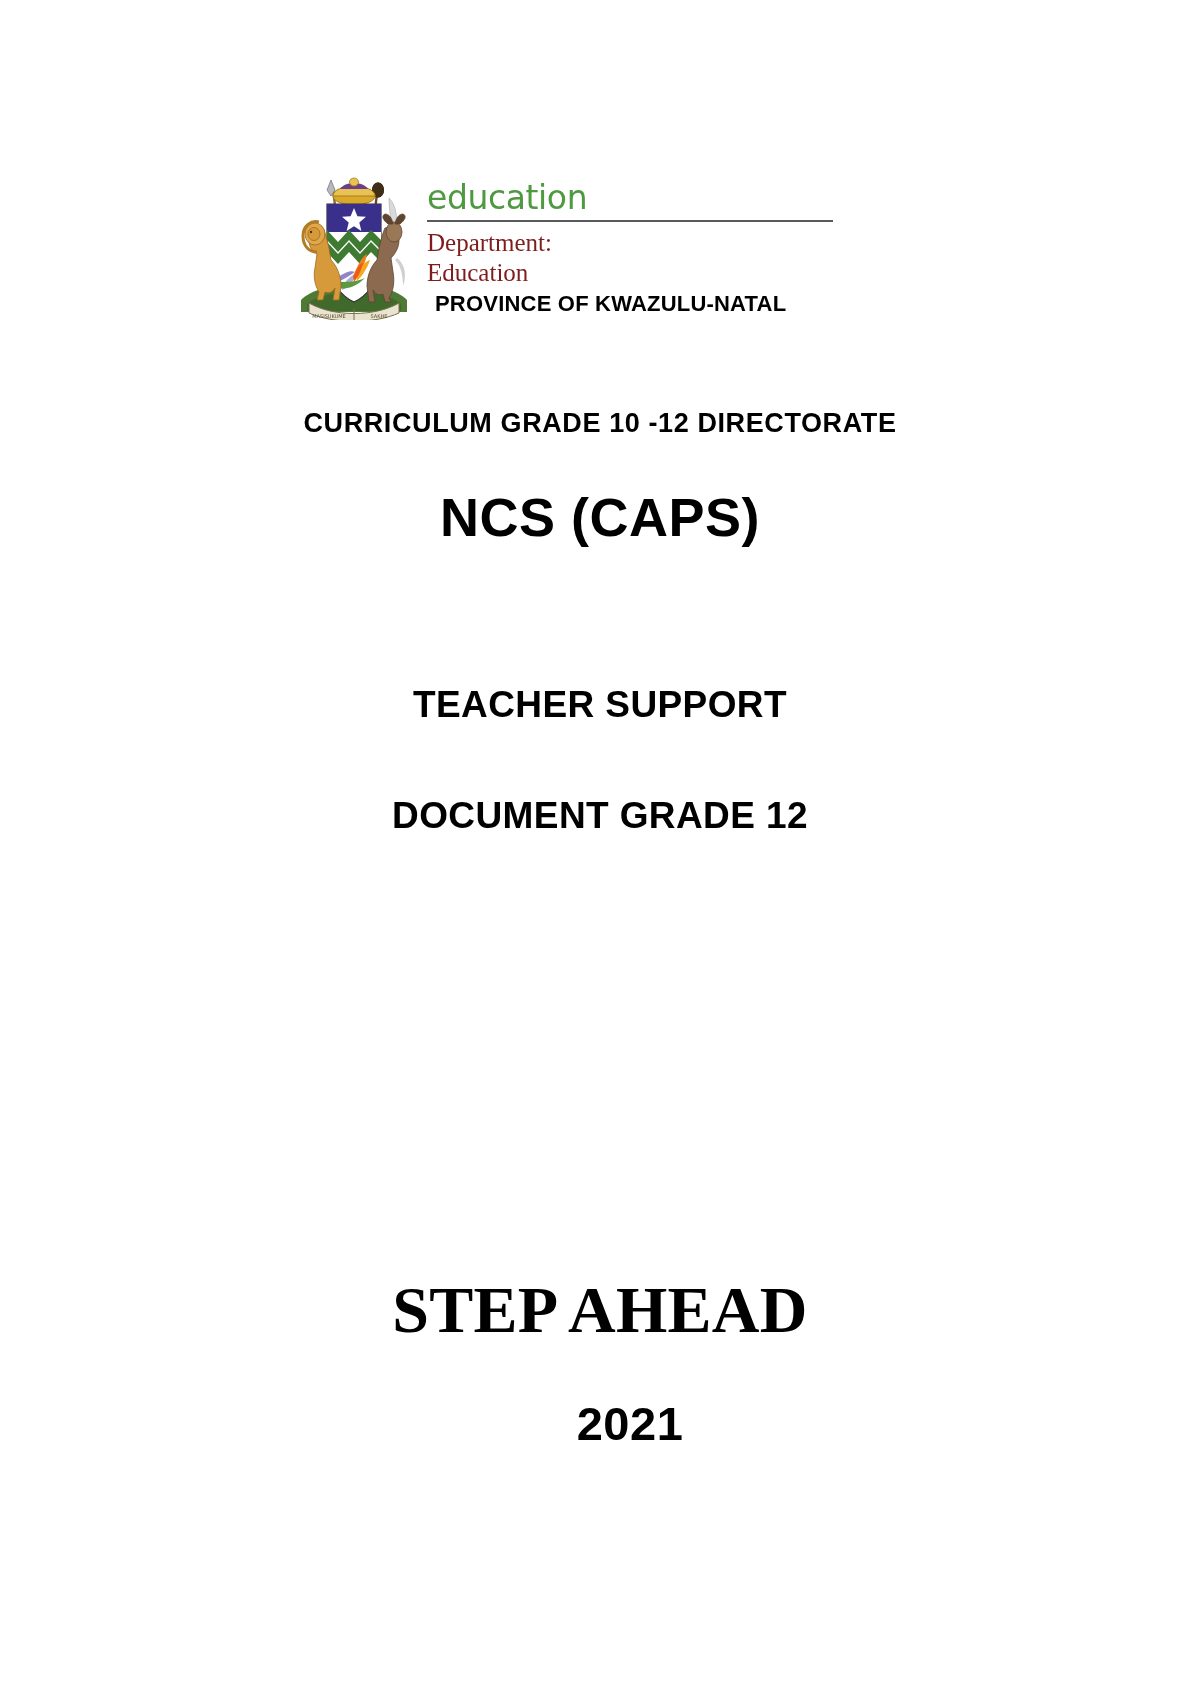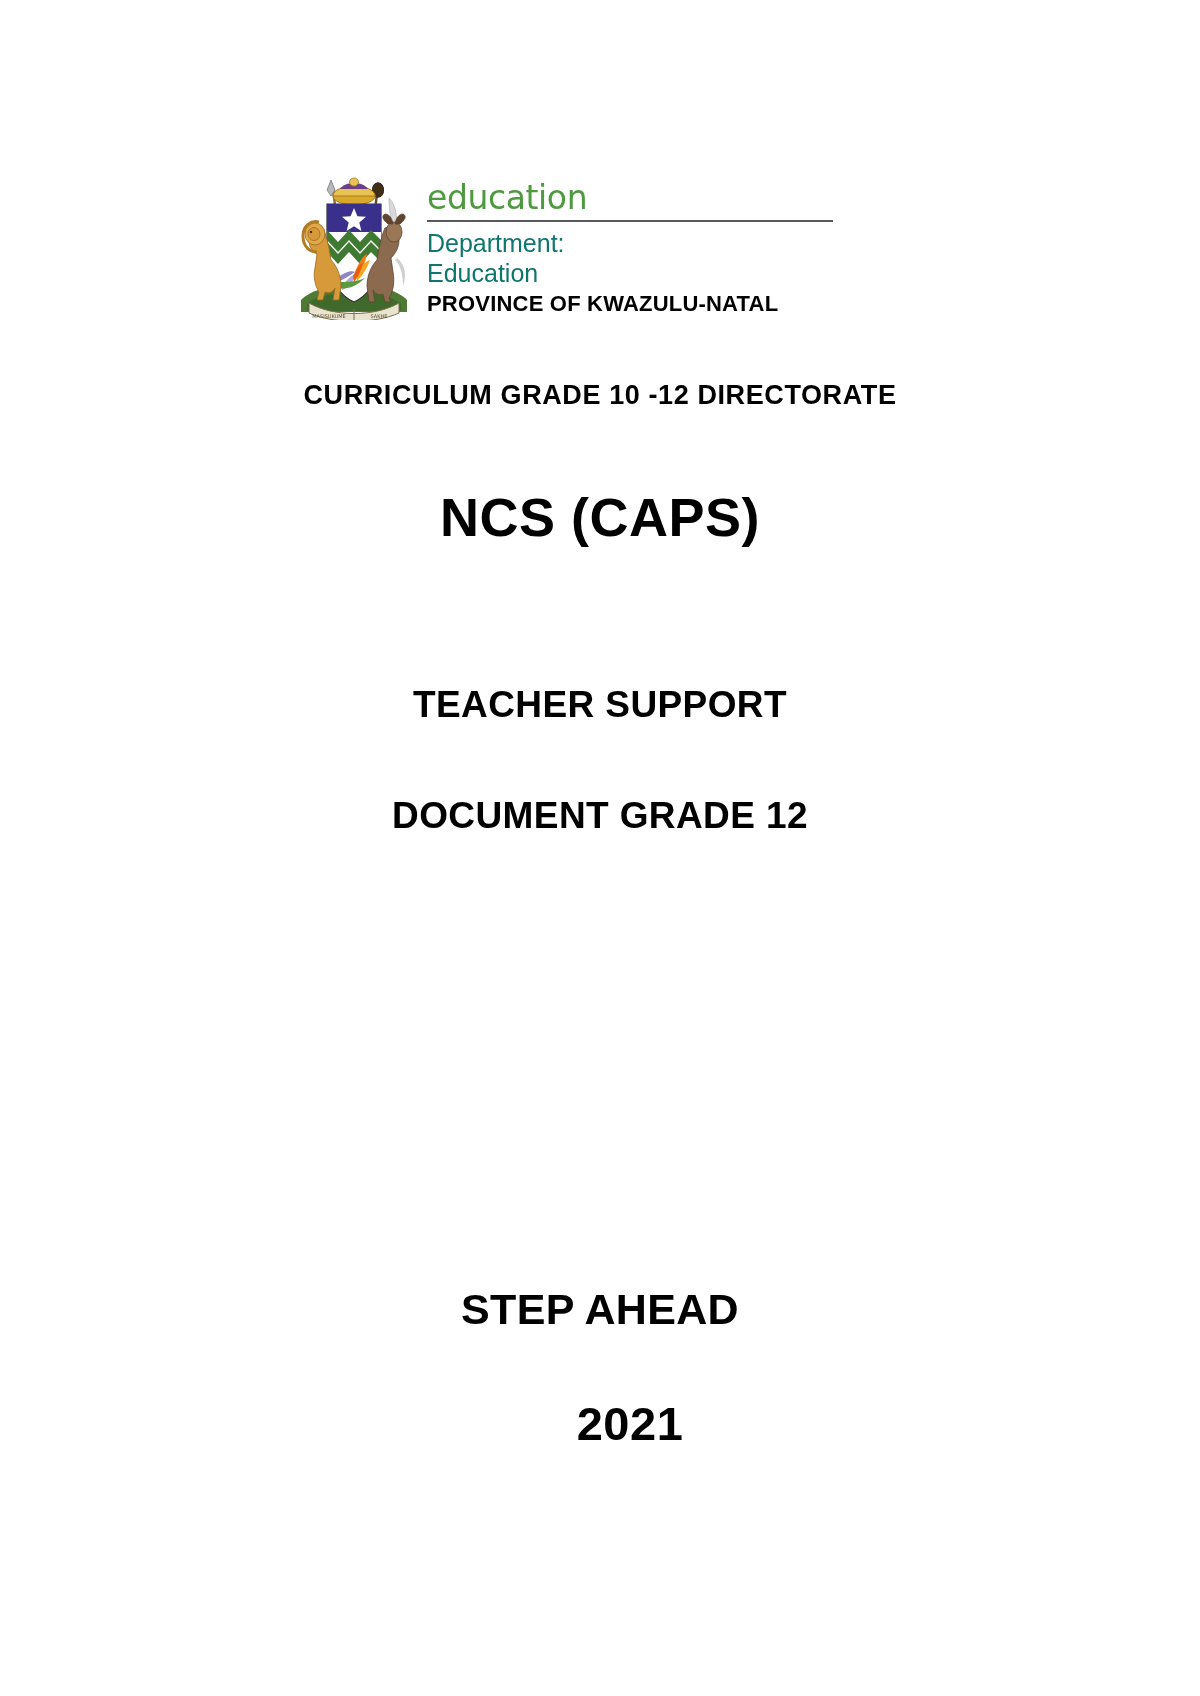--- a/index.html
+++ b/index.html
@@ -62,50 +62,51 @@
 
   .lh-rule {
     border: 0;
     border-top: 2px solid #58595b;
     margin: 4px 0 6px 0;
     width: 100%;
   }
 
   .lh-dept,
   .lh-subdept {
-    font-family: Liberation Sans, sans-serif;
+    font-family: Liberation Serif, serif;
     font-size: 25px;
     line-height: 30px;
-    color: #0f766e;
+    color: #7f1d1d;
     font-weight: 400;
   }
 
   .lh-province {
     font-family: "Liberation Sans", sans-serif;
     font-size: 22px;
     line-height: 28px;
     color: #000000;
     font-weight: bold;
     letter-spacing: 0.2px;
     margin-top: 2px;
+    margin-left: 8px;
   }
 
   
   .title-line {
     position: absolute;
     left: 0;
     width: 1200px;
     text-align: center;
     font-weight: bold;
     color: #000000;
     white-space: pre;
   }
 
   .t-directorate {
-    top: 380px;
+    top: 408px;
     font-size: 27px;
     letter-spacing: 0.6px;
   }
 
   .t-ncs {
     top: 486px;
     font-size: 54px;
     letter-spacing: 0.5px;
   }
 
@@ -122,23 +123,24 @@
   }
 
   .t-subject {
     top: 925px;
     font-size: 50px;
     letter-spacing: 0.5px;
   }
 
   .t-programme {
     top: 1152px;
-    font-size: 43px;
+    font-size: 66px;
     line-height: 63px;
     letter-spacing: 0.3px;
+    font-family: Liberation Serif, serif;
   }
 
   .t-year {
     top: 1396px;
     font-size: 47px;
     letter-spacing: 0.5px;
     padding-left: 30px;
   }
 </style>
 </head>

